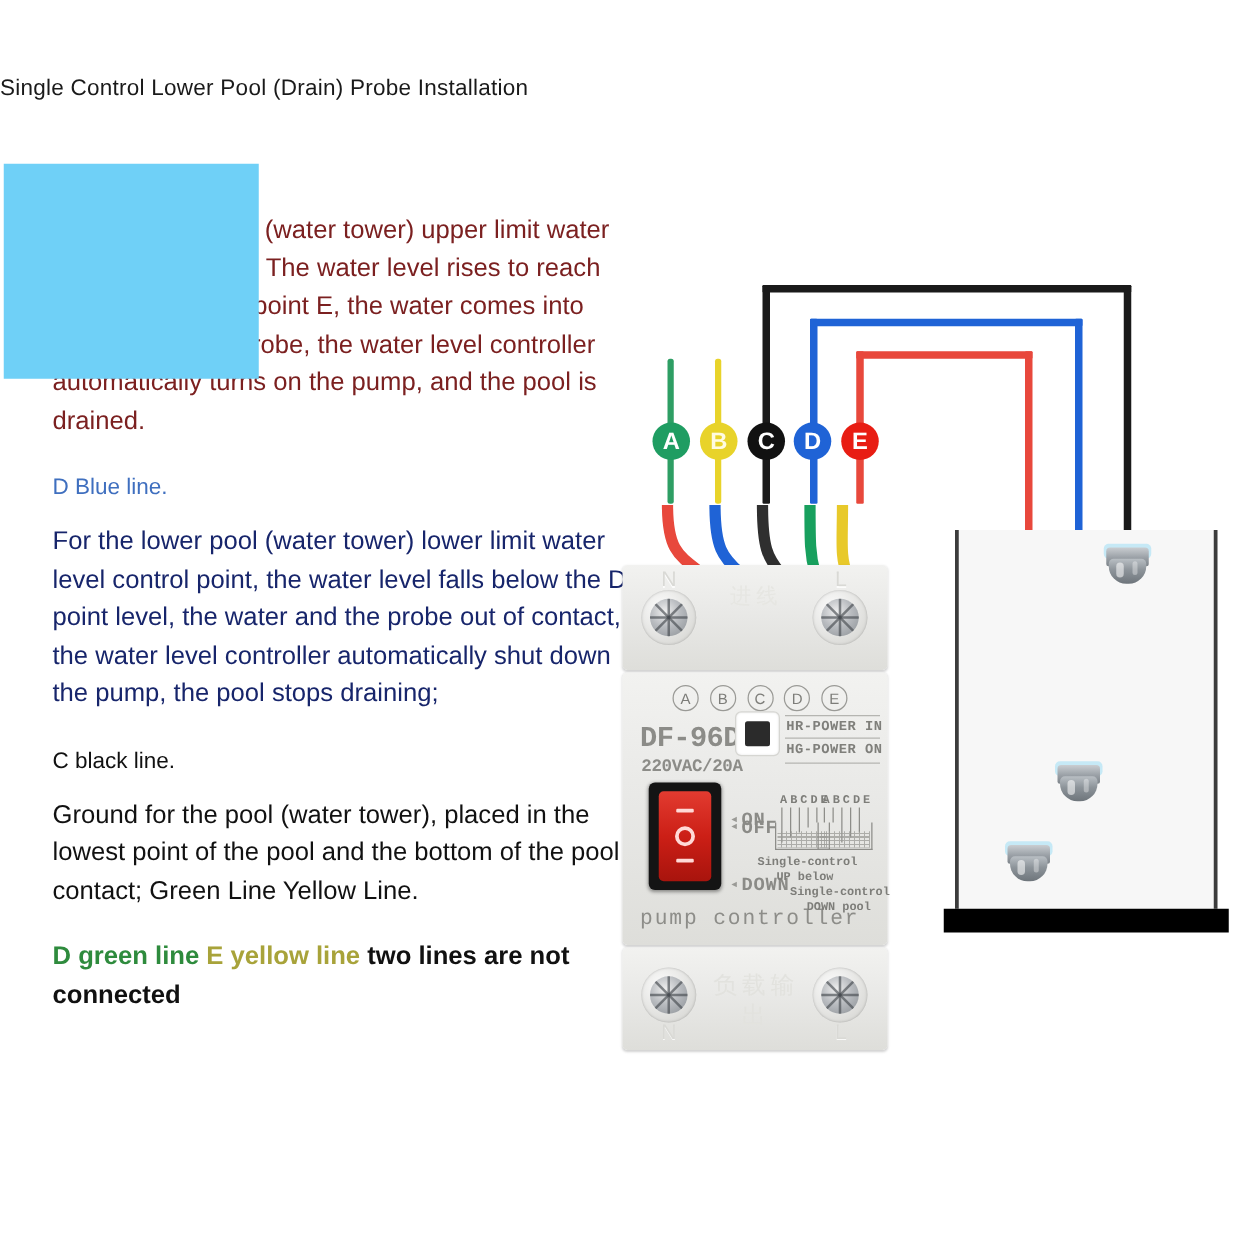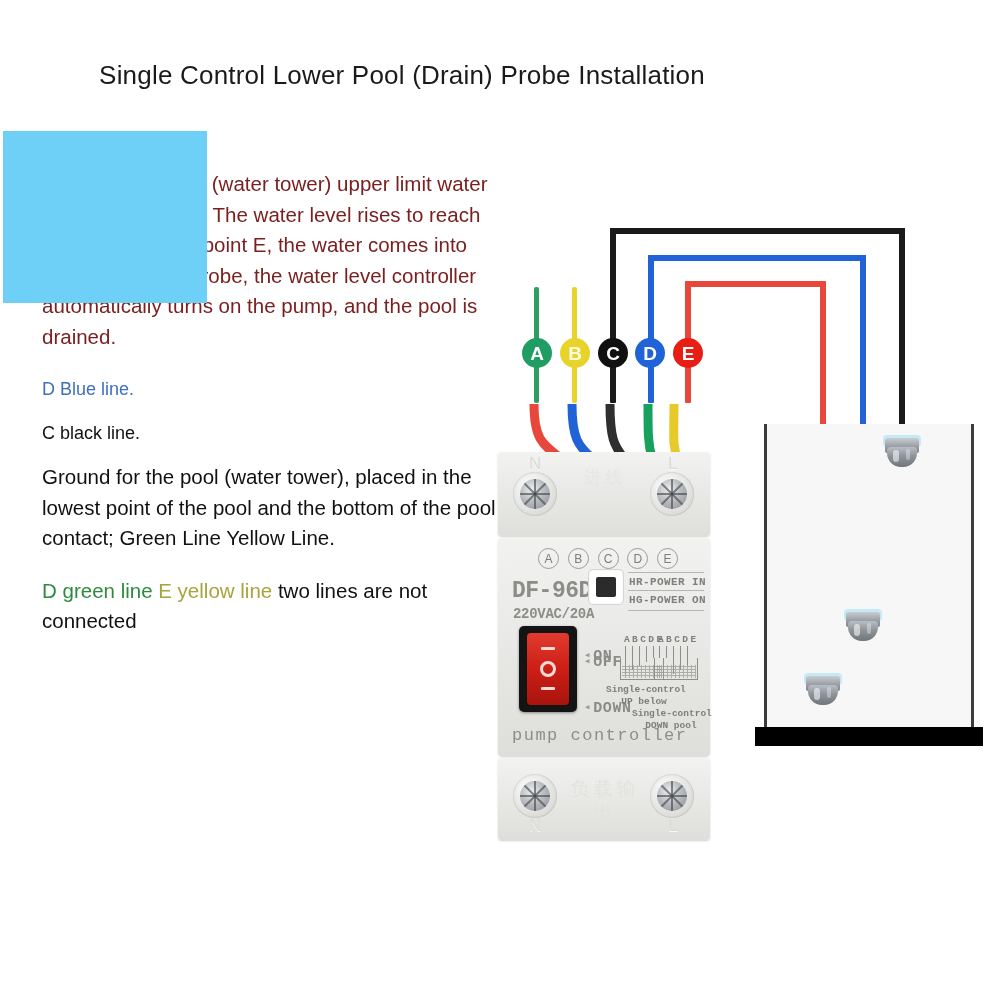--- a/index.html
+++ b/index.html
@@ -8,36 +8,36 @@
     background:#ffffff;
     font-family:"Liberation Sans", sans-serif;
     position:relative;
     overflow:hidden;
   }
   #stage{position:absolute;left:0;top:0;width:1000px;height:1000px;}
 
   
   #title{
     position:absolute;left:0;top:60px;width:804px;
-    text-align:center;
-    font-size:26px;color:#1a1a1a;
+    text-align:left;
+    font-size:18px;color:#1a1a1a;
     letter-spacing:.2px;
     white-space:nowrap;
   }
 
   
   #textcol{position:absolute;left:42px;top:125px;width:460px;}
   .head{font-size:18px;line-height:30px;margin:0 0 14px 0;}
   .para{font-size:20.5px;line-height:30.5px;margin:0 0 22px 0;}
   .head.red{color:#c0392b;}
   .para.red{color:#7b2020;}
   .head.blue{color:#3f6fbf;}
   .para.blue{color:#17256b;}
   .head.black,.para.black{color:#111111;}
-  .para.mixed{color:#111111;}
+  .para.mixed{color:#111111;font-weight:bold;}
   .gw-green{color:#2e8b3d;}
   .gw-yellow{color:#a8a33a;}
 
   
   .wire{position:absolute;border-radius:1px;}
   .wv{width:5px;}
   .wh{height:5px;}
 
   
   .stub{width:5px;border-radius:2px;}
@@ -223,20 +223,21 @@
 
 <div id="stage">
 
   <div id="title">Single Control Lower Pool (Drain) Probe Installation</div>
 
   <div id="textcol">
     <p class="head red">E Red Line.</p>
     <p class="para red">For the lower pool (water tower) upper limit water level control point. The water level rises to reach the water level at point E, the water comes into contact with the probe, the water level controller automatically turns on the pump, and the pool is drained.</p>
 
     <p class="head blue">D Blue line.</p>
+    <p class="para blue">For the lower pool (water tower) lower limit water level control point, the water level falls below the D point level, the water and the probe out of contact, the water level controller automatically shut down the pump, the pool stops draining;</p>
 
     <p class="head black">C black line.</p>
     <p class="para black">Ground for the pool (water tower), placed in the lowest point of the pool and the bottom of the pool contact; Green Line Yellow Line.</p>
 
     <p class="para mixed"><span class="gw-green">D green line</span> <span class="gw-yellow">E yellow line</span><span> two lines are not connected</span></p>
   </div>
 
   <div class="wire wv" style="left:610px;top:228px;width:6px;height:175px;background:#1a1a1a;"></div>
   <div class="wire wh" style="left:610px;top:228px;width:295px;height:6px;background:#1a1a1a;"></div>
   <div class="wire wv" style="left:899px;top:228px;width:6px;height:212px;background:#1a1a1a;"></div>

